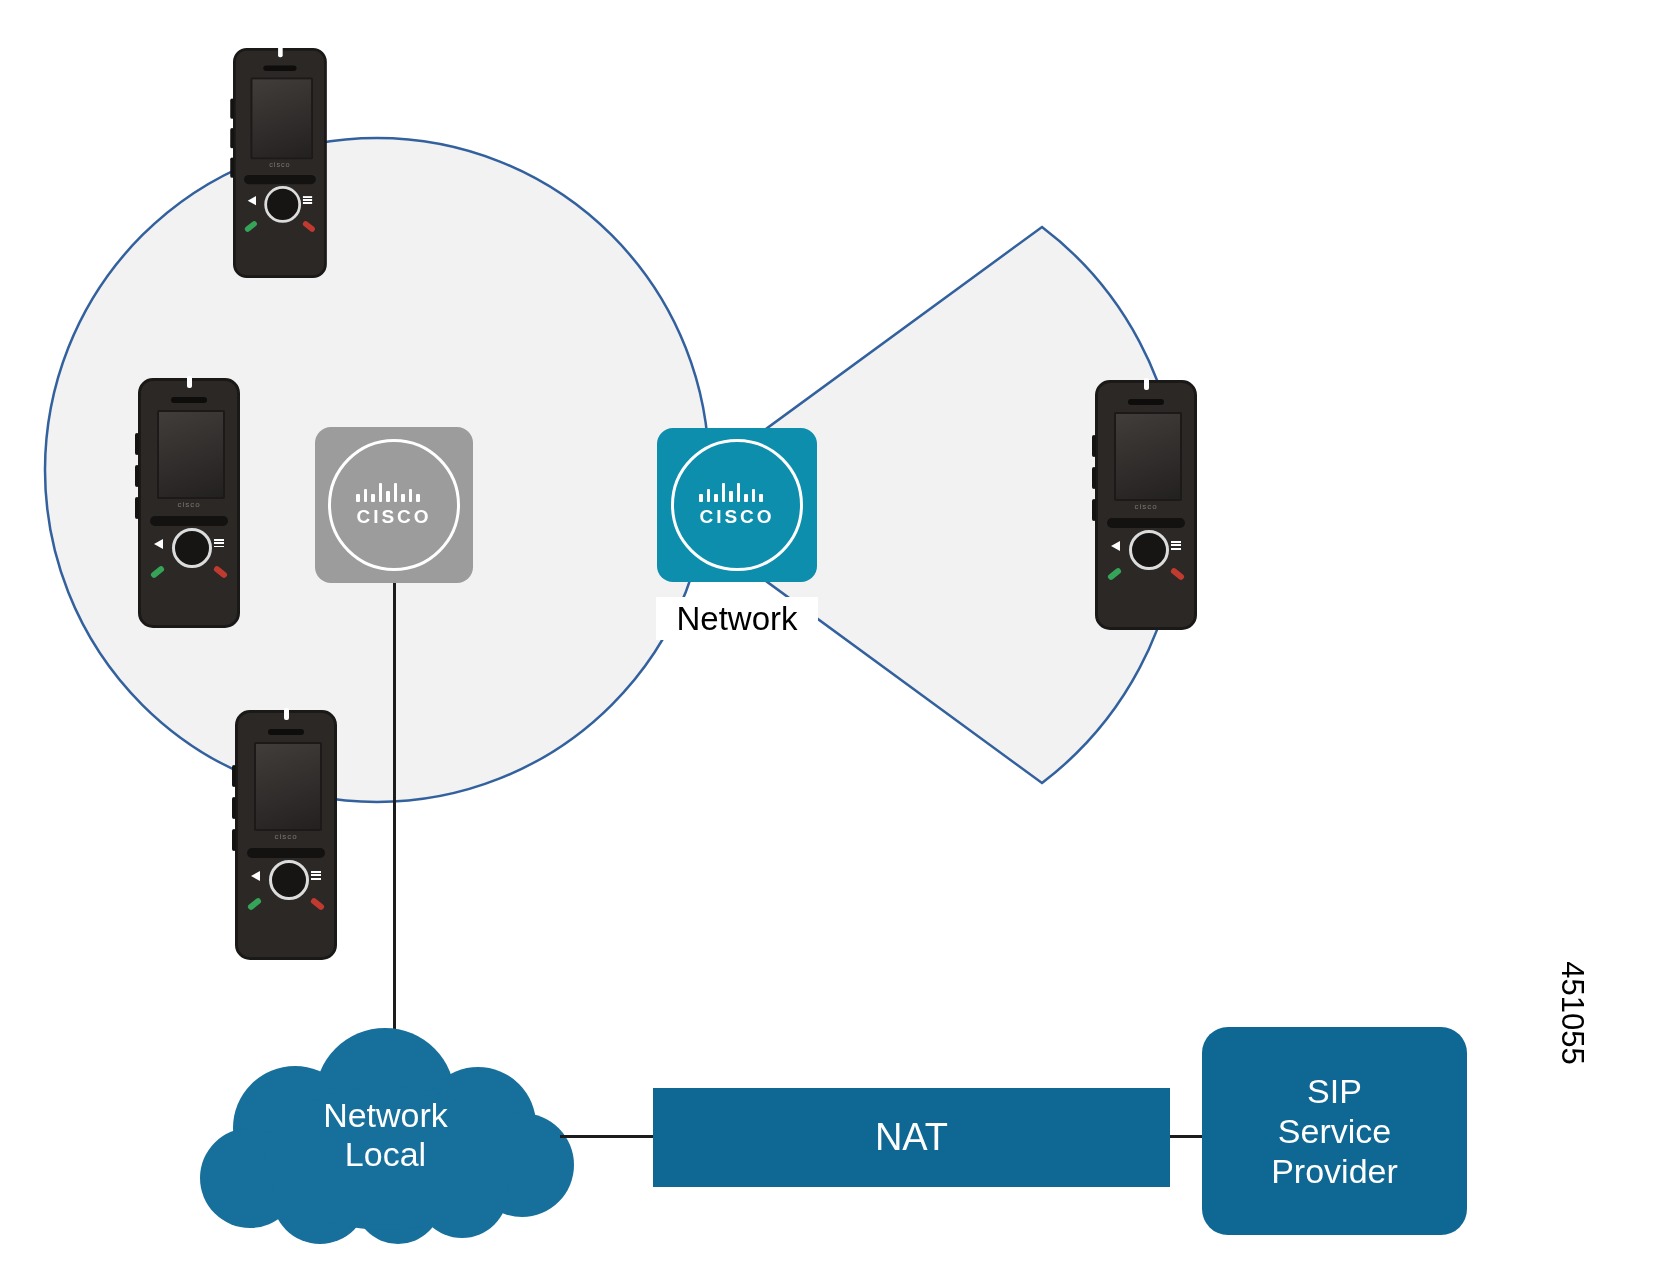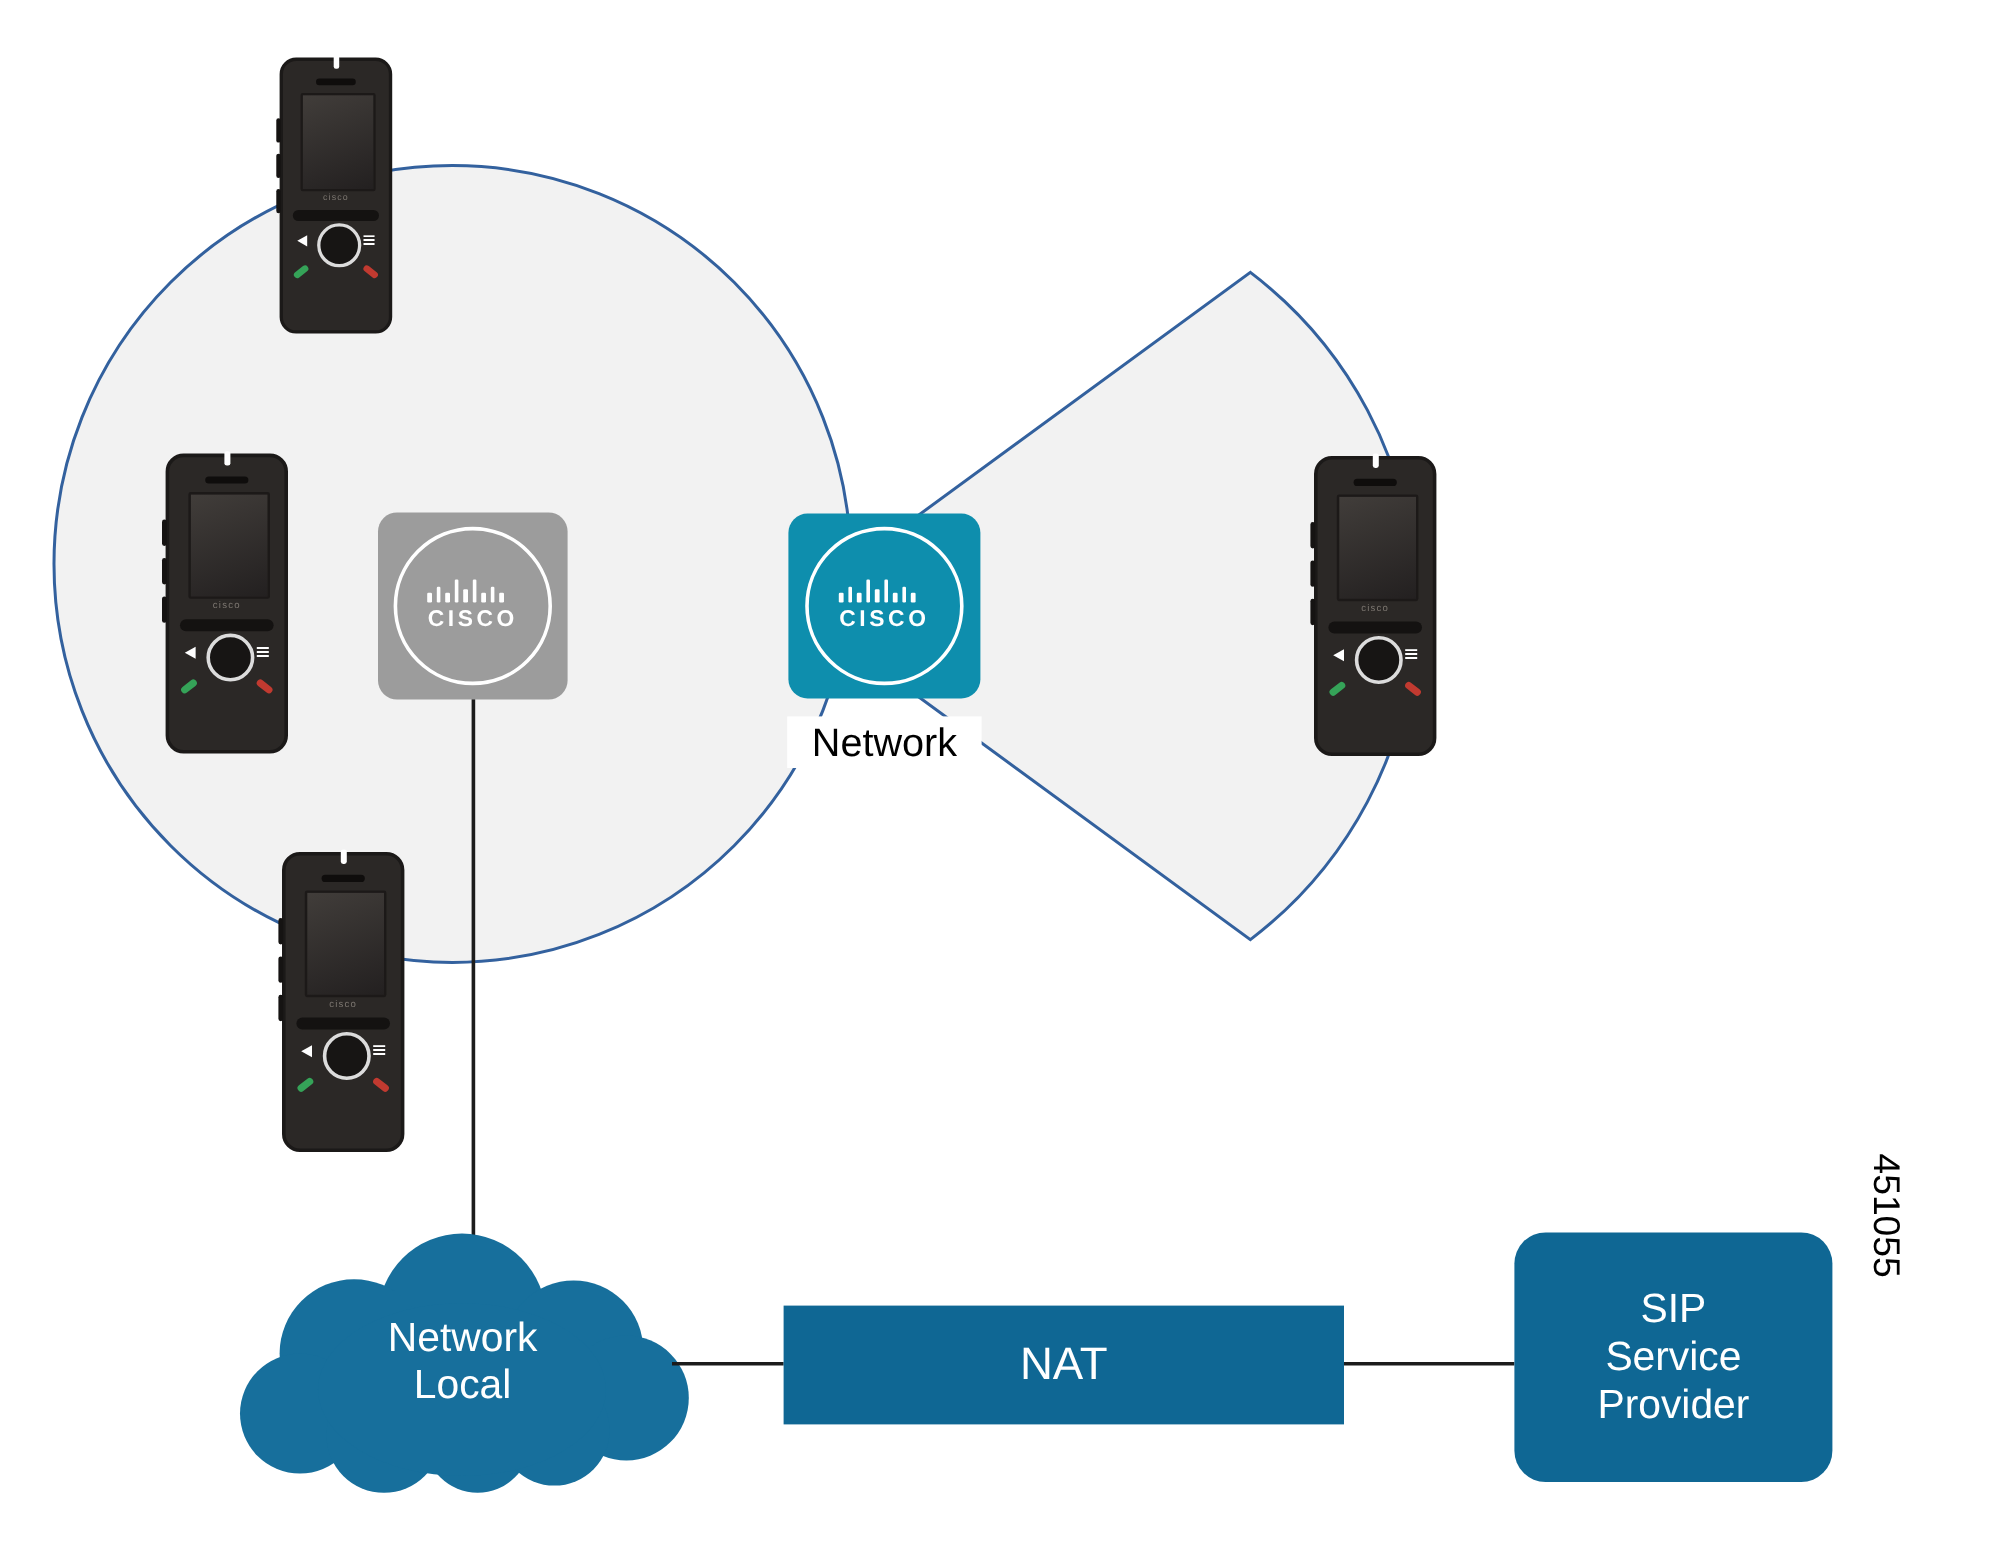--- a/index.html
+++ b/index.html
@@ -28,23 +28,23 @@
   .bars i{display:block;width:3.5px;background:#fff;border-radius:1px;}
   .bars i:nth-child(1){height:8px}.bars i:nth-child(2){height:13px}.bars i:nth-child(3){height:8px}
   .bars i:nth-child(4){height:19px}.bars i:nth-child(5){height:11px}.bars i:nth-child(6){height:19px}
   .bars i:nth-child(7){height:8px}.bars i:nth-child(8){height:13px}.bars i:nth-child(9){height:8px}
   .logo-text{color:#fff;font-size:19px;font-weight:bold;letter-spacing:3px;margin-top:4px;}
 
   .repeater-label{position:absolute;left:656px;top:597px;width:162px;height:43px;background:#fff;
         color:#000;font-size:33px;display:flex;align-items:center;justify-content:center;}
 
   
-  .nat{position:absolute;left:653px;top:1088px;width:467px;height:99px;background:var(--blue);
+  .nat{position:absolute;left:653px;top:1088px;width:517px;height:99px;background:var(--blue);
        color:#fff;font-size:38px;display:flex;align-items:center;justify-content:center;}
-  .sip{position:absolute;left:1262px;top:1027px;width:265px;height:208px;background:var(--blue);
+  .sip{position:absolute;left:1202px;top:1027px;width:265px;height:208px;background:var(--blue);
        border-radius:26px;color:#fff;font-size:34px;line-height:40px;display:flex;flex-direction:column;
        align-items:center;justify-content:center;text-align:center;}
   .cloud-label{position:absolute;left:263px;top:1096px;width:245px;color:#fff;font-size:34px;
        line-height:39px;text-align:center;}
   .fig-num{position:absolute;left:1502px;top:993px;width:140px;height:40px;color:#000;font-size:31px;
        display:flex;align-items:center;justify-content:center;transform:rotate(90deg);}
 
   
   .phone{position:absolute;width:102px;height:250px;background:var(--phone-body);
          border:3px solid var(--phone-frame);border-radius:15px;box-sizing:border-box;}

